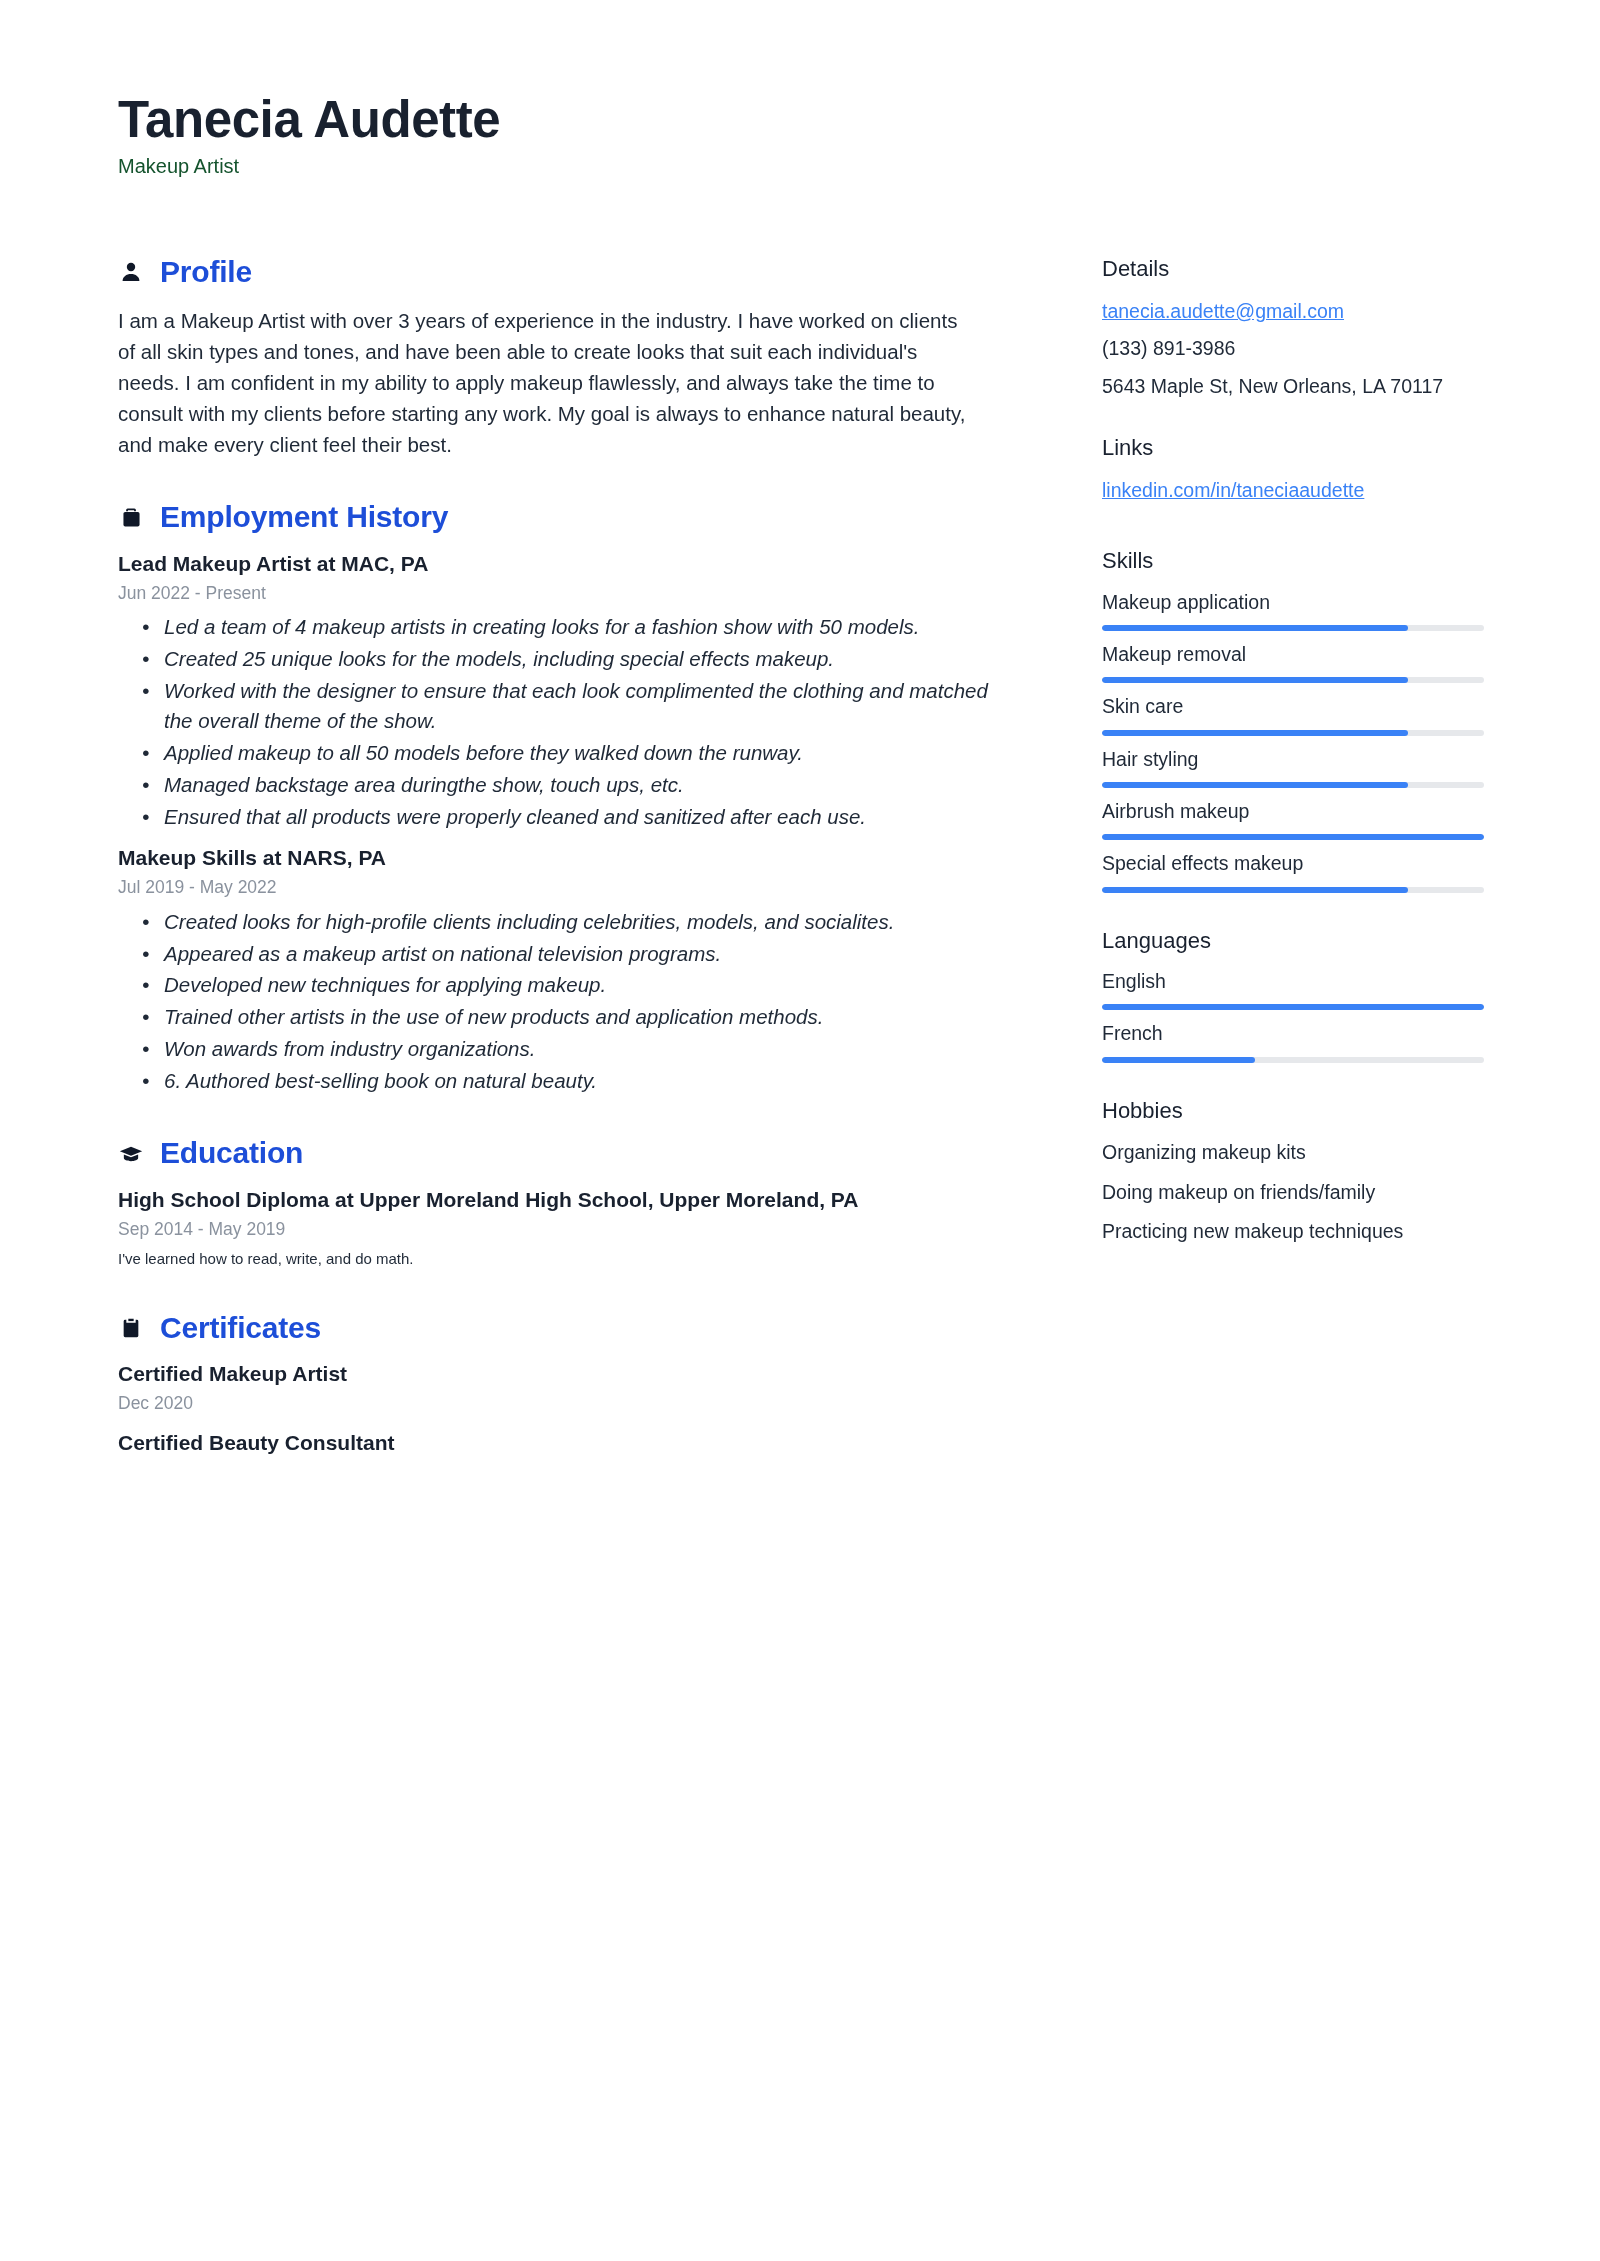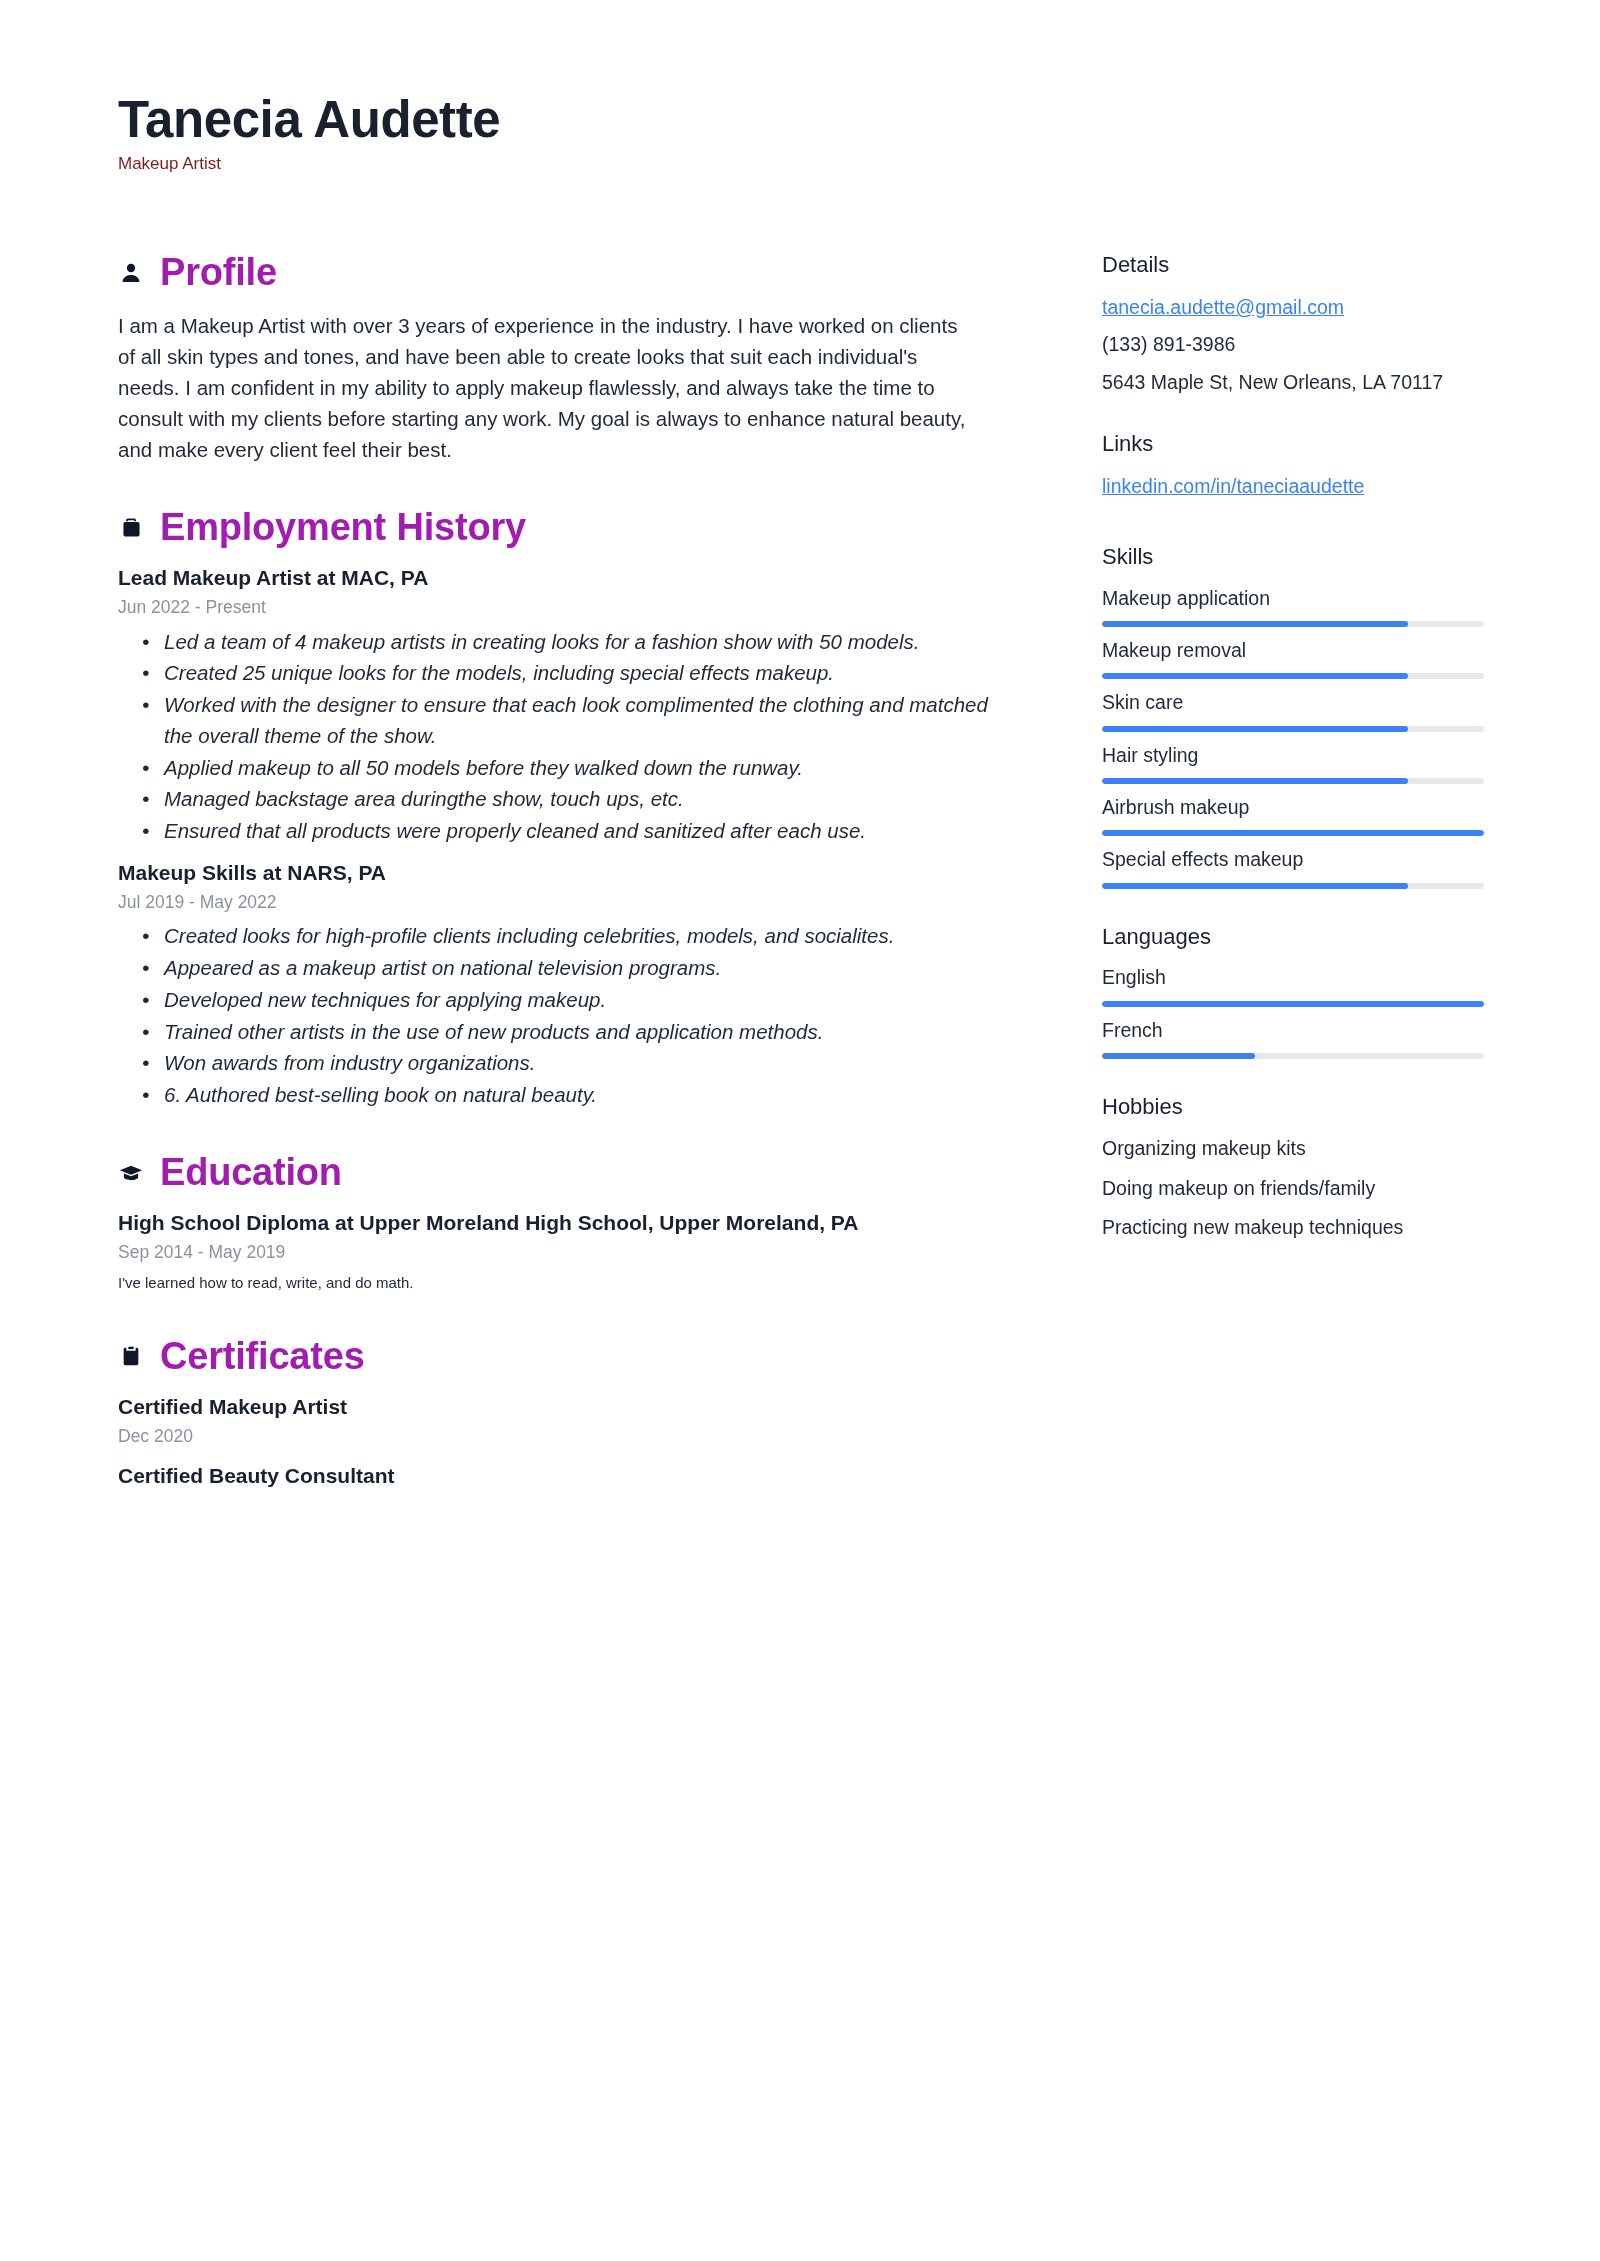--- a/index.html
+++ b/index.html
@@ -27,23 +27,23 @@
   .header { margin-bottom: 76px; }
   .full-name {
     font-size: 51px;
     font-weight: 700;
     letter-spacing: -0.4px;
     color: #19212f;
     line-height: 1.08;
     margin: 0 0 6px 0;
   }
   .job-title {
-    font-size: 17px;
+    font-size: 20px;
     font-weight: 400;
-    color: #7f1d1d;
+    color: #14532d;
     line-height: 1.3;
     margin: 0;
   }
 
   
   .columns {
     display: flex;
     align-items: flex-start;
   }
   .col-main { width: 890px; flex: 0 0 890px; }
@@ -62,23 +62,23 @@
     width: 26px;
     height: 26px;
     flex: 0 0 26px;
     display: flex;
     align-items: center;
     justify-content: center;
     color: #101828;
   }
   .section-icon svg { display: block; }
   .section-title {
-    font-size: 38px;
+    font-size: 30px;
     font-weight: 700;
-    color: #a21caf;
+    color: #1d4ed8;
     line-height: 1.15;
     letter-spacing: -0.2px;
   }
 
   .body-text {
     font-size: 20.5px;
     line-height: 1.52;
     color: #1f2937;
     margin: 0;
     max-width: 862px;

